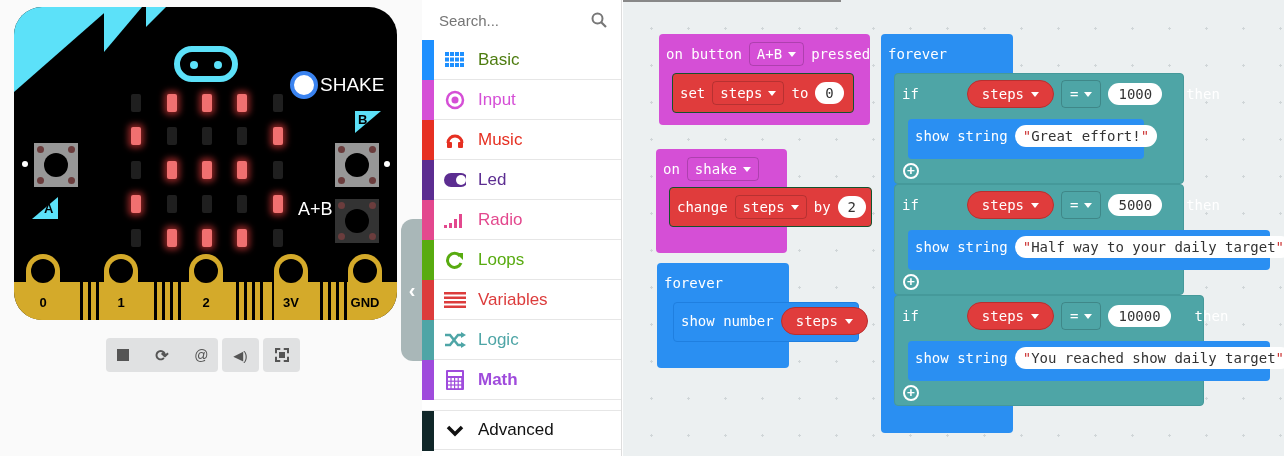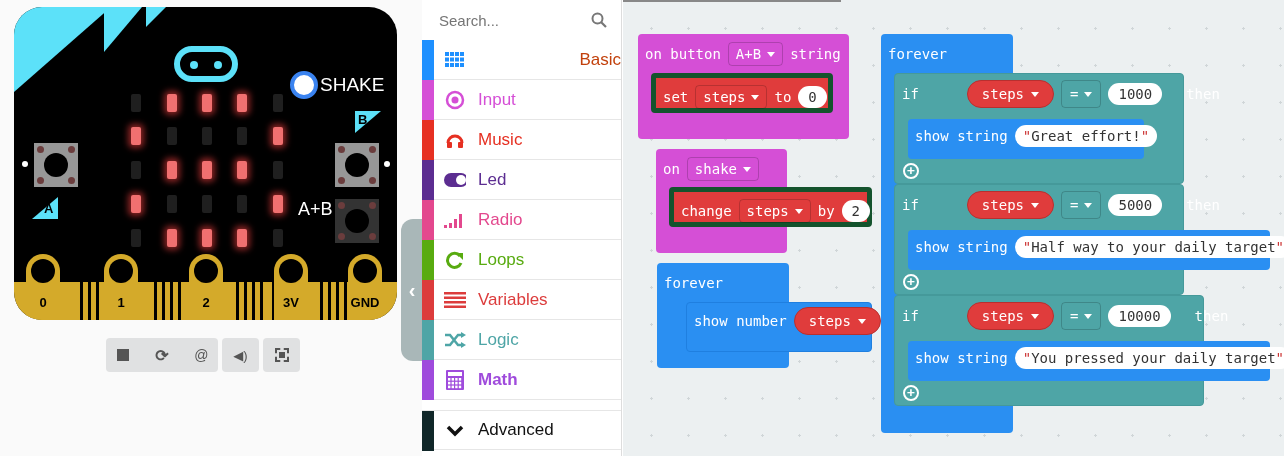--- a/index.html
+++ b/index.html
@@ -45,21 +45,21 @@
   .row { position: absolute; display: flex; align-items: center; gap: 7px; white-space: nowrap; }
   .dd { border: 1px solid rgba(0,0,0,0.18); border-radius: 4px; padding: 3px 7px; display: inline-flex; align-items: center; gap: 6px; }
   .caret { display: inline-block; width: 0; height: 0; border-left: 4px solid transparent; border-right: 4px solid transparent; border-top: 5px solid #fff; }
   .pill-num { background: #fff; color: #333; border-radius: 14px; padding: 3px 10px; }
   .var-pill { background: #e03c3c; border: 1px solid #b82f2f; border-radius: 16px; padding: 5px 14px; display: inline-flex; align-items: center; gap: 7px; color: #fff; }
   .str-pill { background: #fff; color: #333; border-radius: 14px; padding: 3px 8px; }
   .str-pill .q { color: #c33; }
   .plus { position: absolute; width: 16px; height: 16px; border: 2px solid #fff; border-radius: 50%; color: #fff; font-size: 13px; line-height: 11px; text-align: center; font-weight: bold; }
 
   .c-input { background: #d54fd6; }
-  .c-var { background: #e03c3c; border: 5px solid #14532d; }
+  .c-var { background: #e03c3c; border: 1px solid #14532d; }
   .c-basic { background: #2a8ff2; padding-left: 43px; }
   .c-logic { background: #4ea5a6; border: 1px solid #45999a; text-decoration: underline; }
 </style>
 </head>
 <body>
 
 <div id="root">
 
   <div id="sim">
     <div id="board">
@@ -225,21 +225,21 @@
 
   <div id="toolbox">
     <div id="search">
       <input id="search-input" placeholder="Search..." style="">
       <svg width="16" height="16">
           <circle cx="6.5" cy="6.5" r="5" stroke="#777" stroke-width="2" fill="none"></circle>
           <line x1="10" y1="10" x2="15" y2="15" stroke="#777" stroke-width="2.2"></line>
         </svg>
     </div>
     <div id="cats">
-        <div class="cat" style="color: #c2410c; justify-content: flex-end;">
+        <div class="cat" style="color: #4d7c0f;">
           <div class="bar" style="background:#1e90ff"></div>
       <div class="icon">
             <svg width="20" height="16">
               <g fill="#1e90ff">
                 <rect x="0" y="0" width="4" height="4"></rect>
                 <rect x="5" y="0" width="4" height="4"></rect>
                 <rect x="10" y="0" width="4" height="4"></rect>
                 <rect x="15" y="0" width="4" height="4"></rect>
                 <rect x="0" y="5.5" width="4" height="4"></rect>
                 <rect x="5" y="5.5" width="4" height="4"></rect>
@@ -366,28 +366,28 @@
             <polyline points="2,2 9,9 16,2" stroke="#111" stroke-width="3.5" fill="none"></polyline>
           </svg>
       </div>
       <span>Advanced</span>
     </div>
   </div>
 
   <div id="workspace">
     <div id="top-line"></div>
 
-    <div class="blk c-input" style="left:15px;top:34px;width:211px;height:105px;">
+    <div class="blk c-input" style="left:36px;top:34px;width:211px;height:91px;">
       <div class="row" style="left:7px;top:8px;">
         <span>on button</span>
         <span class="dd">
             <span>A+B</span>
             <i class="caret"></i>
           </span>
-        <span>string</span>
+        <span>pressed</span>
       </div>
       <div class="blk c-var" style="left:13px;top:39px;width:182px;height:40px;">
         <div class="row" style="left:7px;top:7px;">
           <span>set</span>
           <span class="dd">
               <span>steps</span>
               <i class="caret"></i>
             </span>
           <span>to</span>
           <span class="pill-num">0</span>
@@ -413,21 +413,21 @@
           <span>by</span>
           <span class="pill-num">2</span>
         </div>
       </div>
     </div>
 
     <div class="blk c-basic" style="left:34px;top:263px;width:132px;height:105px;">
       <div class="row" style="left:7px;top:12px;">
           <span>forever</span>
         </div>
-      <div class="blk c-basic" style="left:29px;top:39px;width:186px;height:50px;border:1px solid #1f7fe0;">
+      <div class="blk c-basic" style="left:16px;top:39px;width:186px;height:40px;border:1px solid #1f7fe0;">
         <div class="row" style="left:7px;top:4px;">
           <span>show number</span>
           <span class="var-pill">
               <span>steps</span>
               <i class="caret"></i>
             </span>
         </div>
       </div>
     </div>
 
@@ -496,21 +496,21 @@
                 <span>=</span>
                 <i class="caret"></i>
               </span>
         <span class="pill-num">10000</span>
         <span style="width:10px"></span>
         <span>then</span>
       </div>
       <div class="blk c-basic" style="left:13px;top:45px;width:362px;height:40px;">
         <div class="row" style="left:7px;top:6px;">
           <span>show string</span>
-          <span class="str-pill"><span class="q">"</span><span>You pressed your daily target</span><span class="q">"</span></span>
+          <span class="str-pill"><span class="q">"</span><span>You reached show daily target</span><span class="q">"</span></span>
         </div>
       </div>
       <div class="plus" style="left:8px;top:89px;">+</div>
           </div>
         </div>
     </div>
   </div>
 </div>
 
 </body></html>

